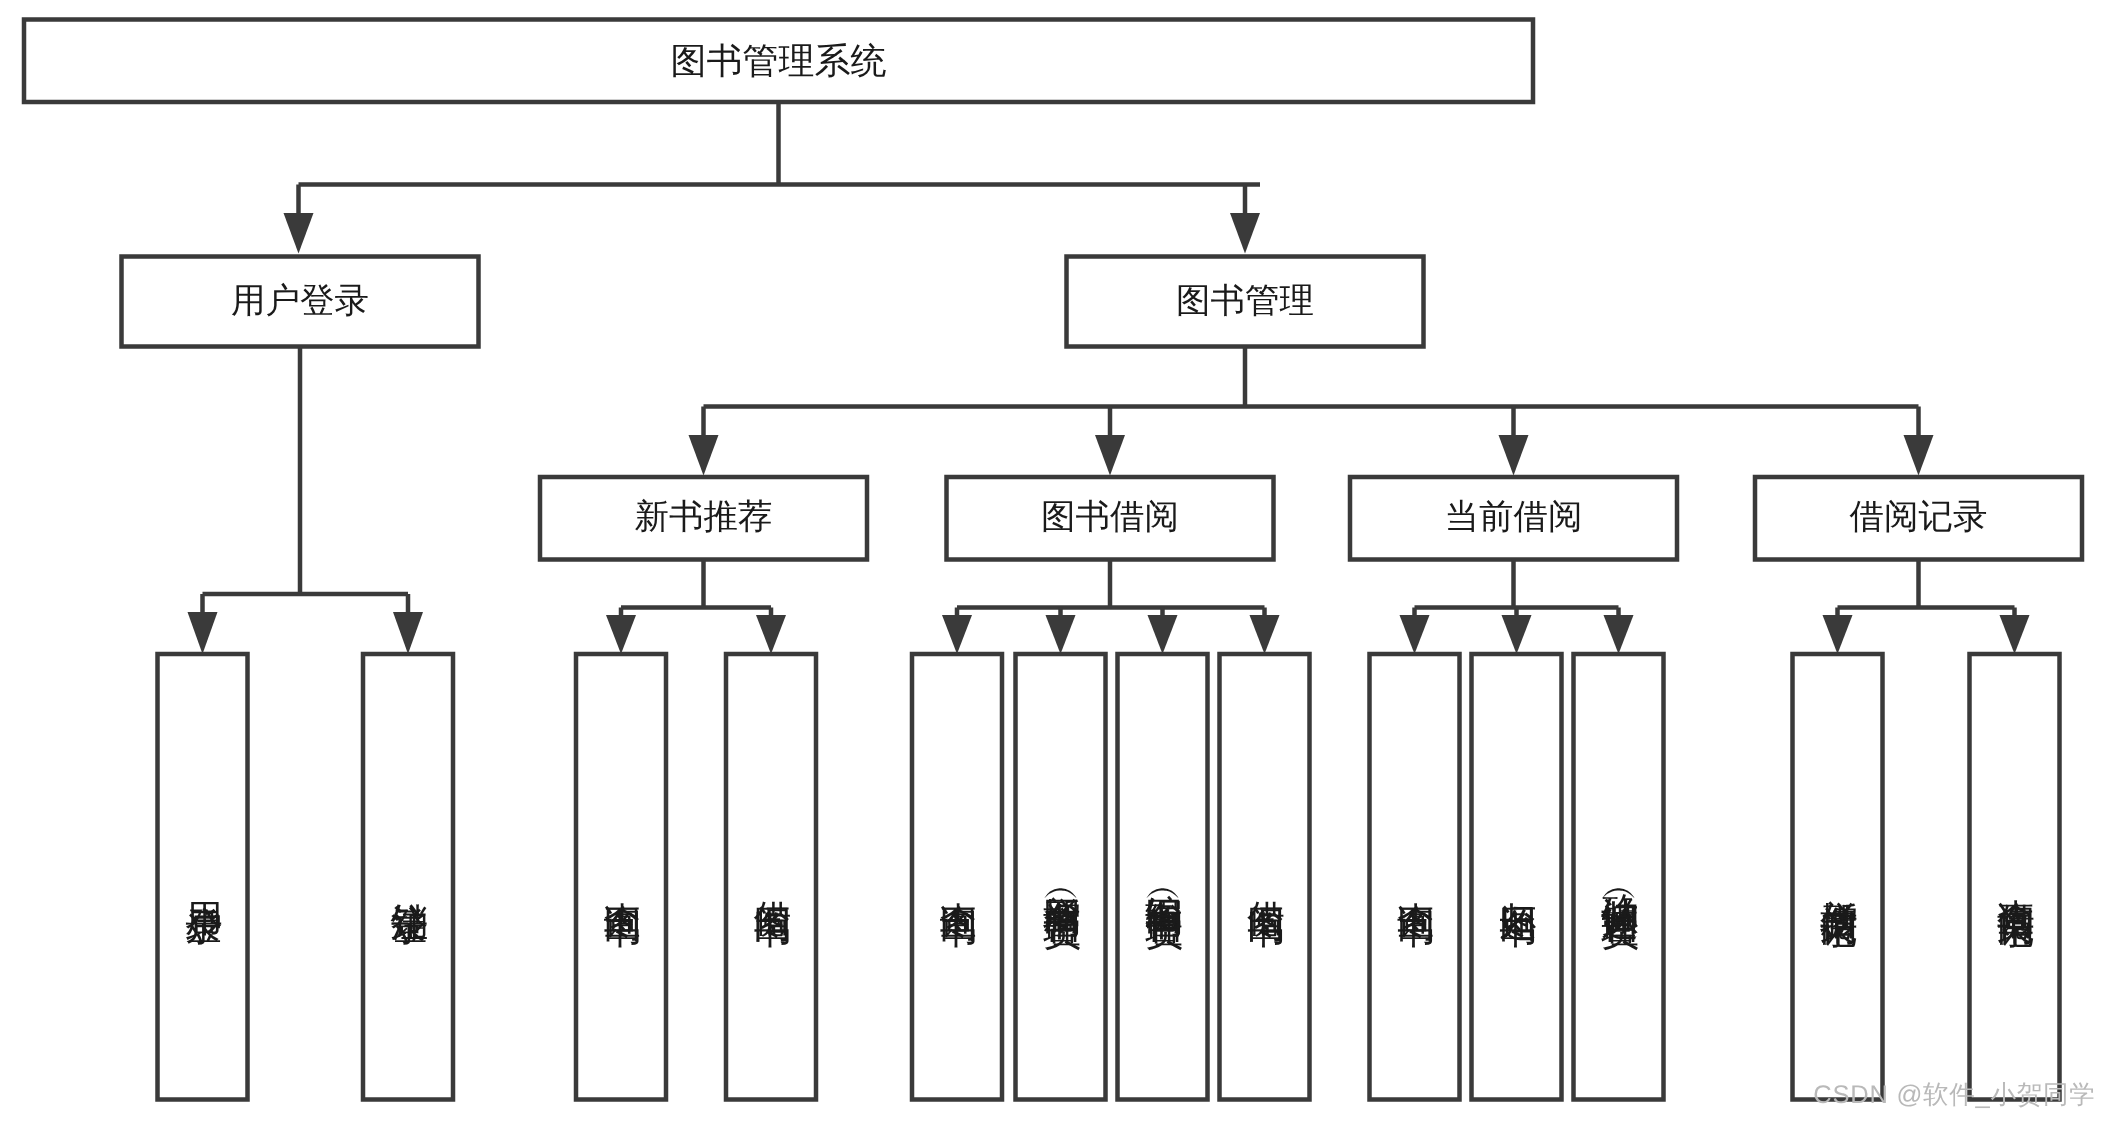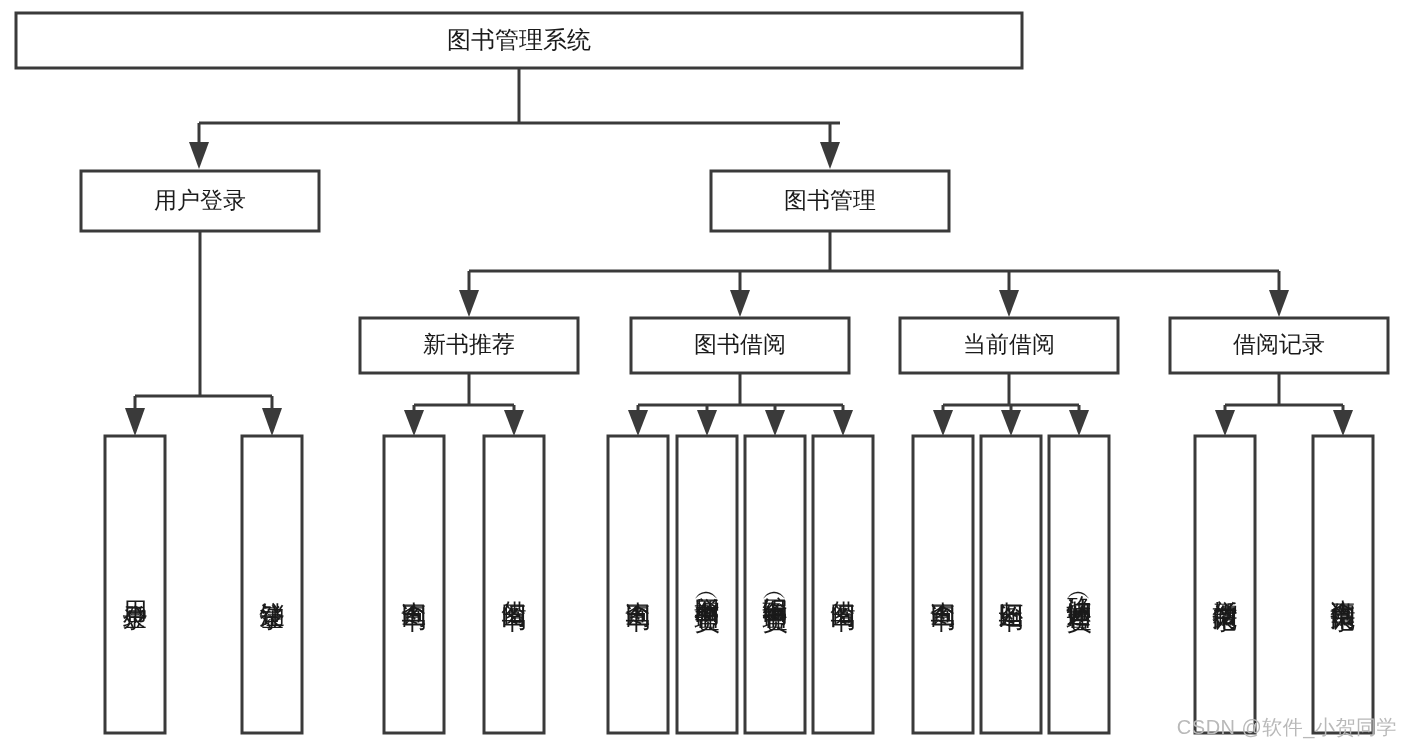--- a/index.html
+++ b/index.html
@@ -62,21 +62,21 @@
     line-height: 1;
     letter-spacing: 2px;
     color: #1a1a1a;
     white-space: nowrap;
   }
   .watermark {
     position: absolute;
     right: 8px;
     bottom: 6px;
     font-family: "Liberation Sans", "DejaVu Sans", sans-serif;
-    font-size: 20px;
+    font-size: 17px;
     color: #b9b9b9;
     letter-spacing: 0.5px;
     white-space: nowrap;
   }
 </style>
 </head>
 <body>
 
 <svg id="diagram" viewBox="0 0 1405 747" xmlns="http://www.w3.org/2000/svg">
 

